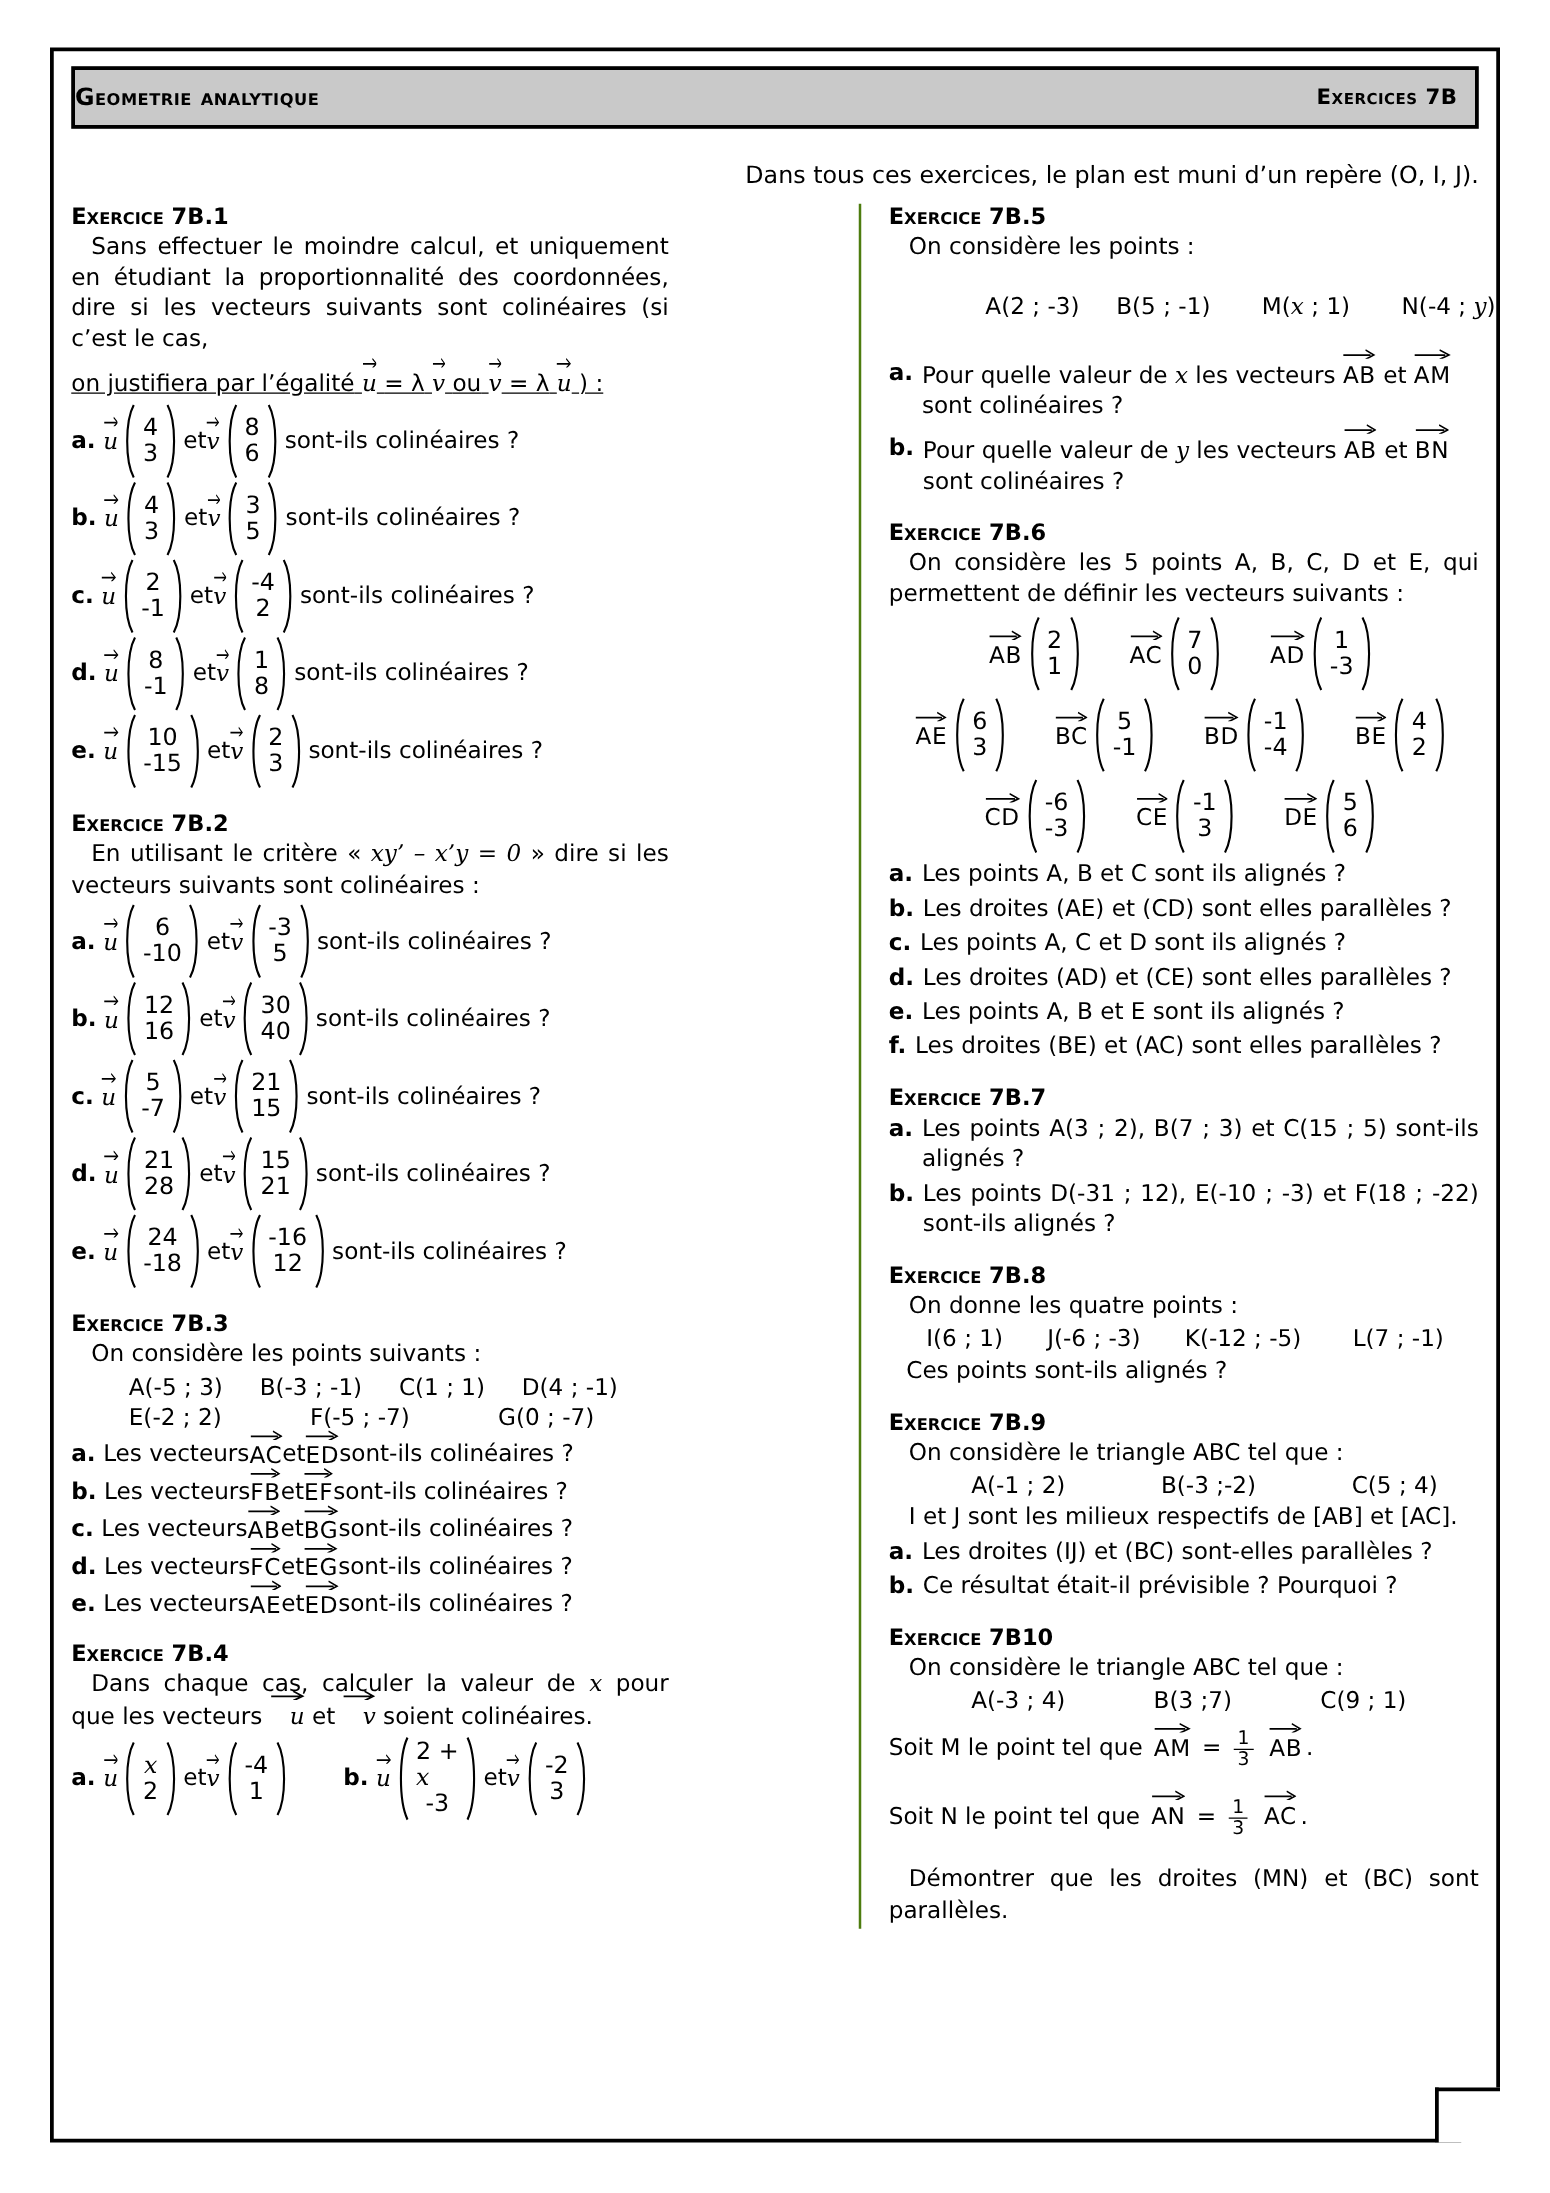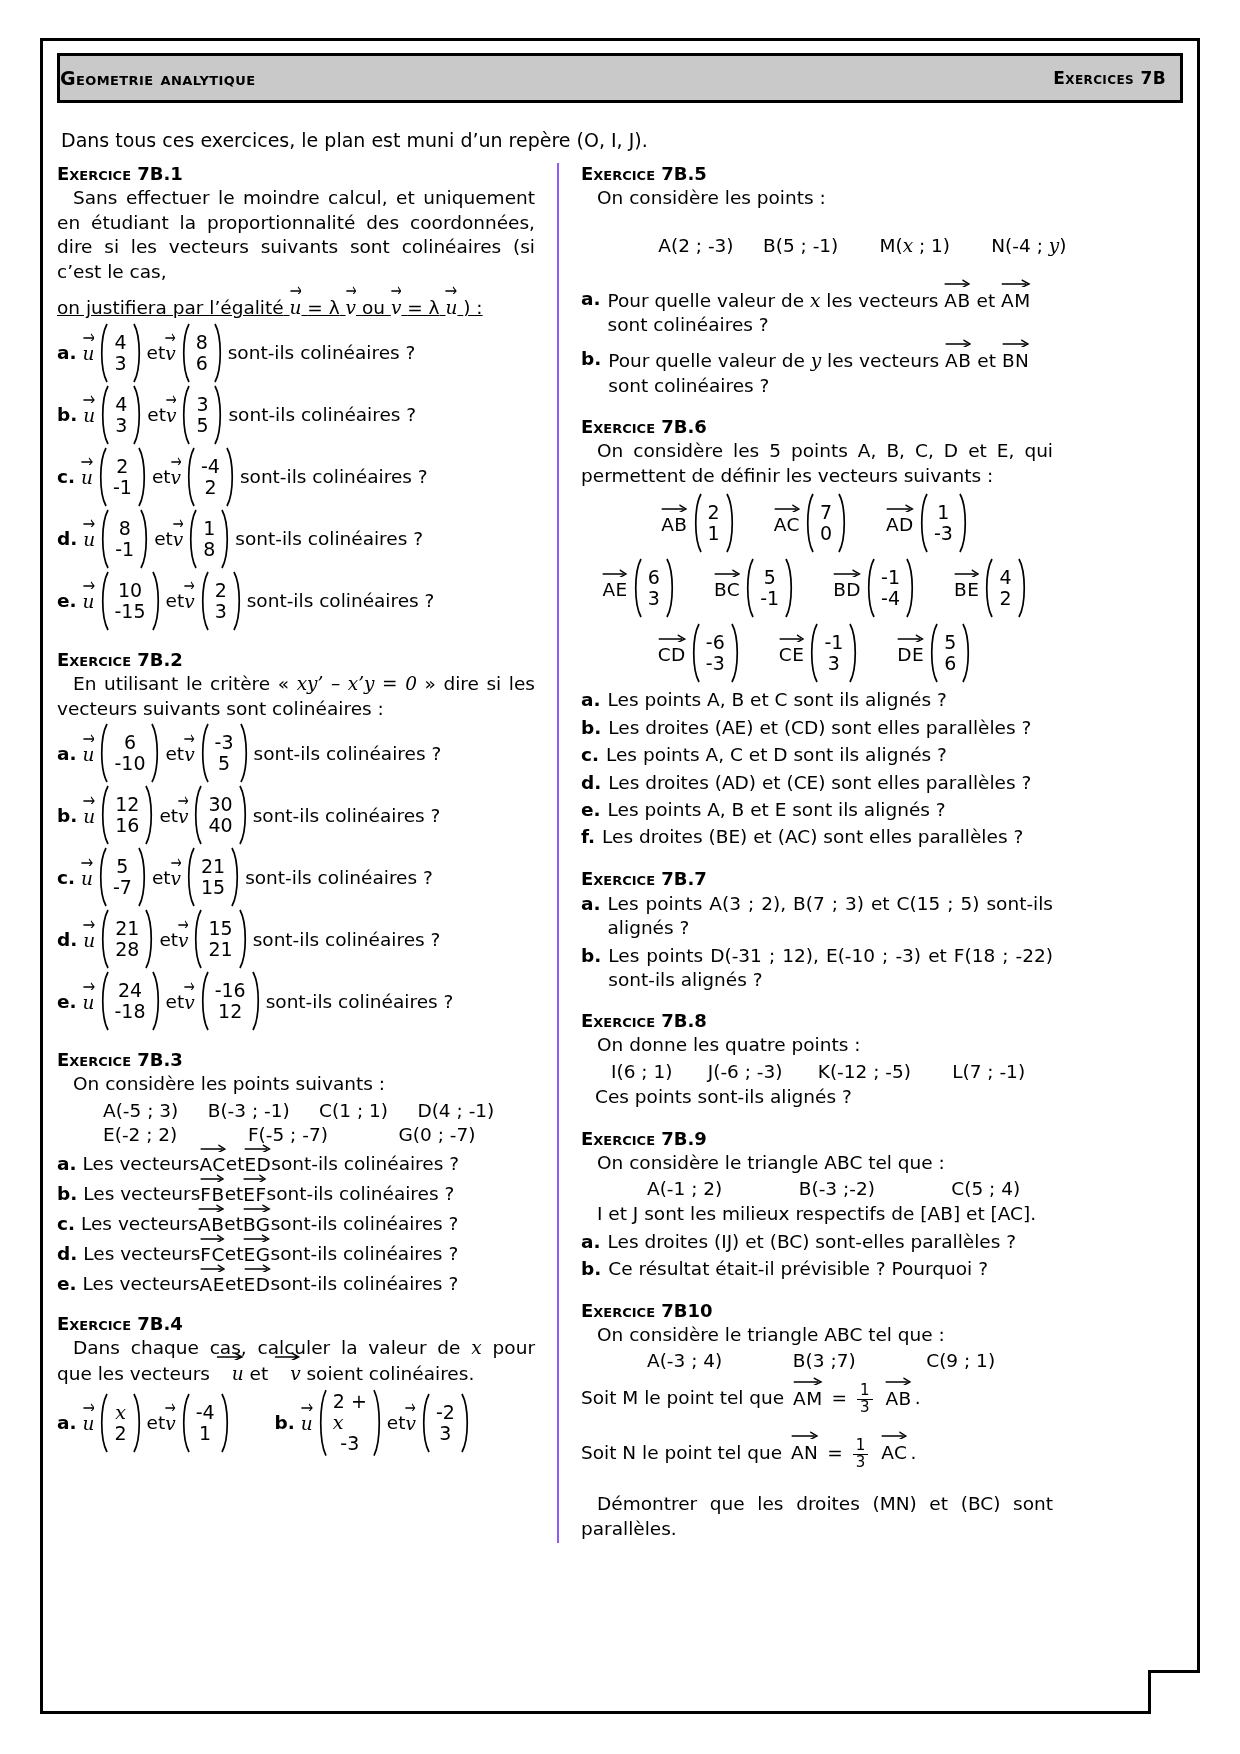--- a/index.html
+++ b/index.html
@@ -64,34 +64,36 @@
     right:14px;
     font-weight:bold;
     font-size:17px;
     letter-spacing:.4px;
   }
   .sc{font-variant:small-caps;}
 
   .intro{
     margin:26px 0 6px 4px;
     font-size:19px;
+    text-align:right;
   }
 
   
   .columns{
     display:flex;
     margin-top:12px;
     position:relative;
+    justify-content:space-between;
   }
   .col{
     width:496px;
     box-sizing:border-box;
   }
   .col.left{padding-right:18px;}
-  .col.right{padding-left:22px;border-left:2px solid #8b5cf6;margin-left:4px;}
+  .col.right{padding-left:22px;border-left:2px solid #4d7c0f;margin-left:4px;}
 
   .ex-title{
     font-weight:bold;
     font-size:18px;
     margin:18px 0 2px 0;
   }
   .ex-title:first-child{margin-top:0;}
   .stmt{
     font-size:18.5px;
     line-height:1.33;

